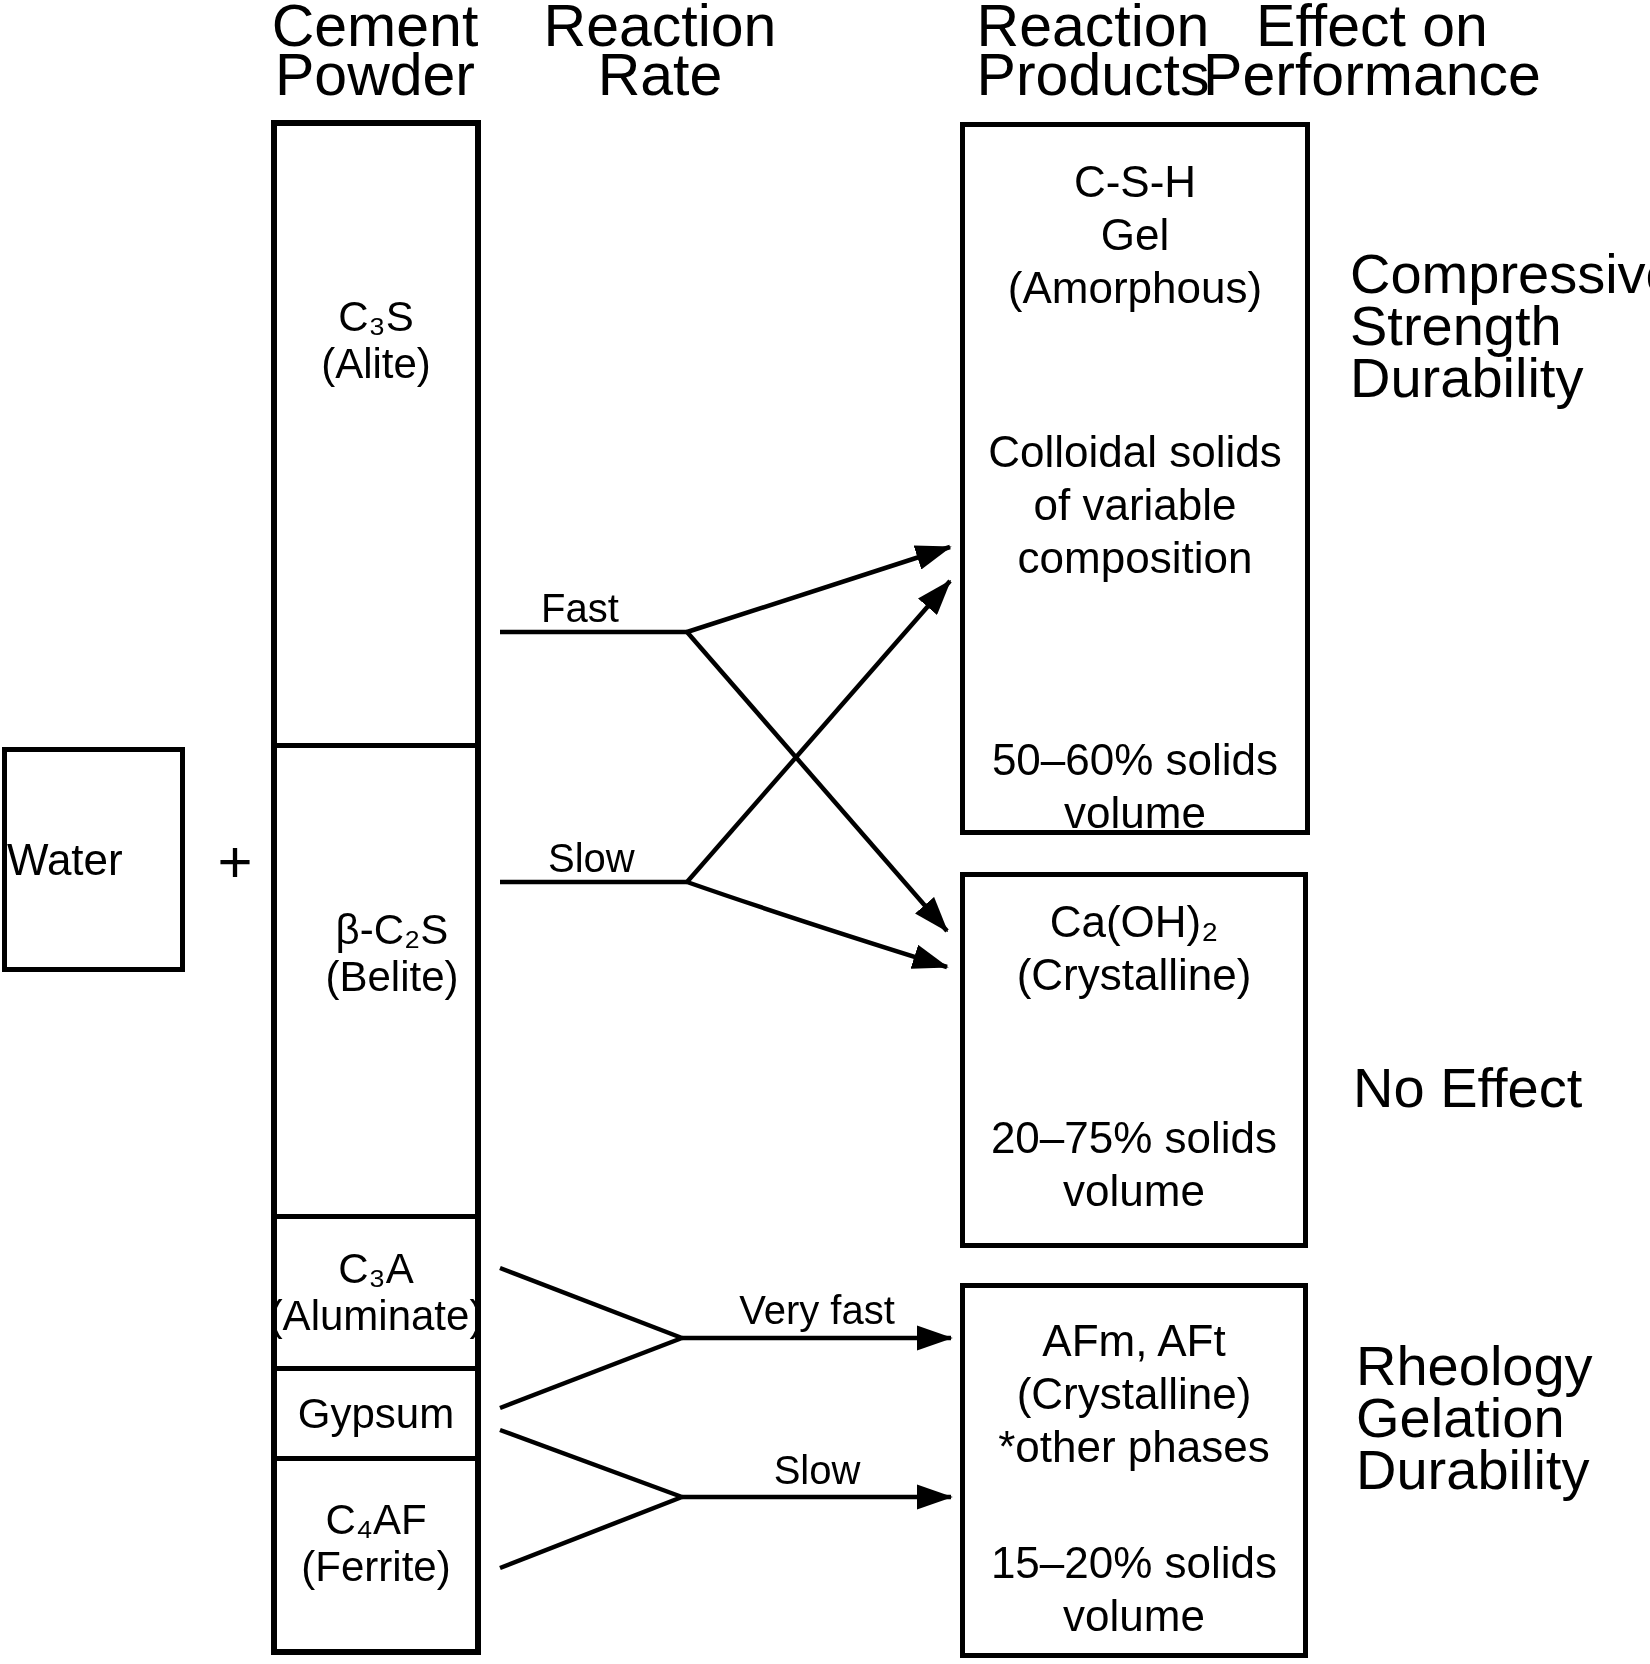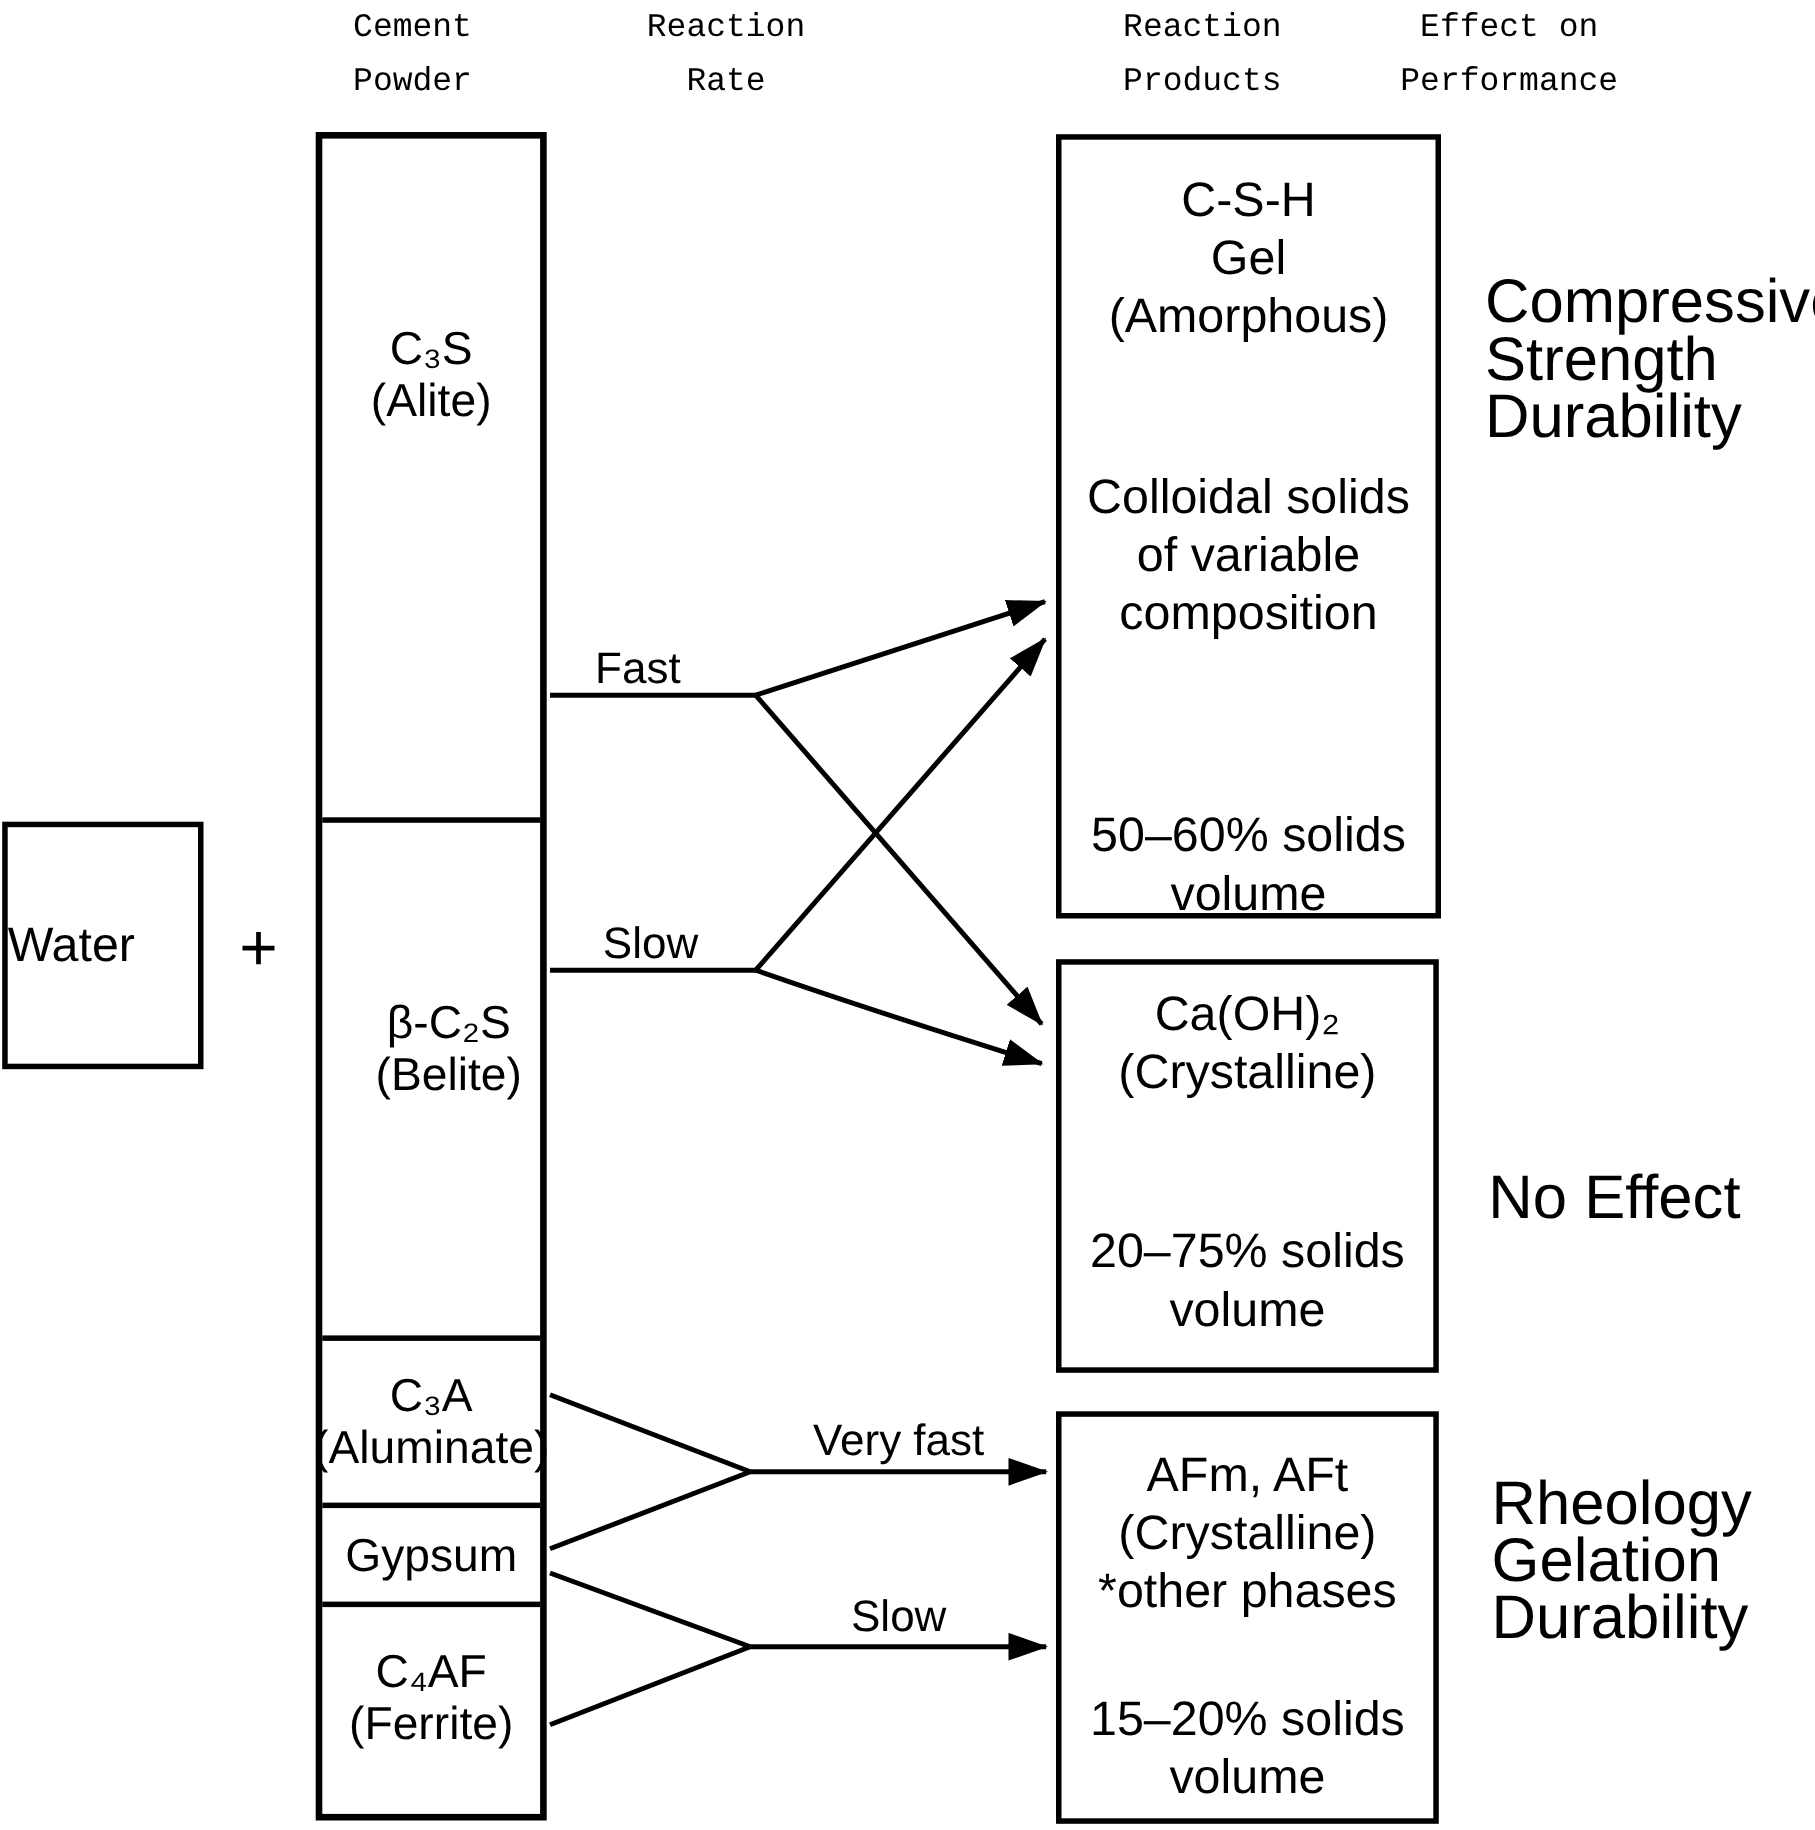--- a/index.html
+++ b/index.html
@@ -10,41 +10,40 @@
     font-family:"Liberation Sans","DejaVu Sans",sans-serif;
     color:#000;
     overflow:hidden;
   }
   .abs{position:absolute;}
   .ml{white-space:pre-line;}
   .ctr{text-align:center;}
 
   
   .col-header{
-    font-size:30px;line-height:49px;text-align:center;
+    font-size:59px;line-height:49px;text-align:center;
     transform:translateX(-50%);
     top:2px;
-    font-family:Liberation Mono, monospace;
   }
 
   
   .water-box{
     left:2px;top:747px;width:183px;height:225px;
     border:5px solid #000;box-sizing:border-box;
     display:flex;align-items:center;justify-content:flex-start;
     font-size:44px;
   }
   .plus-sign{
     left:205px;top:832px;width:60px;
     font-size:60px;text-align:center;line-height:60px;
   }
 
   
   .cement-column{
-    left:287px;top:120px;width:210px;height:1535px;
+    left:271px;top:120px;width:210px;height:1535px;
     border:6px solid #000;box-sizing:border-box;
     display:flex;flex-direction:column;
   }
   .cement-segment{
     position:relative;box-sizing:border-box;
     display:flex;align-items:center;justify-content:center;
   }
   .cement-segment + .cement-segment{border-top:5px solid #000;}
   .segment-label{
     font-size:42px;line-height:47px;text-align:center;white-space:pre-line;

